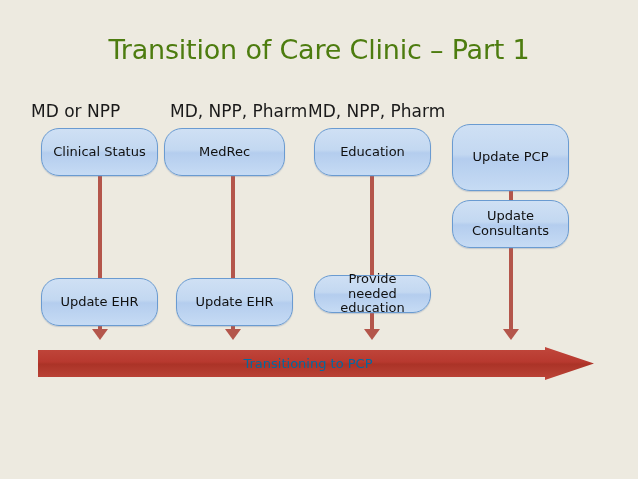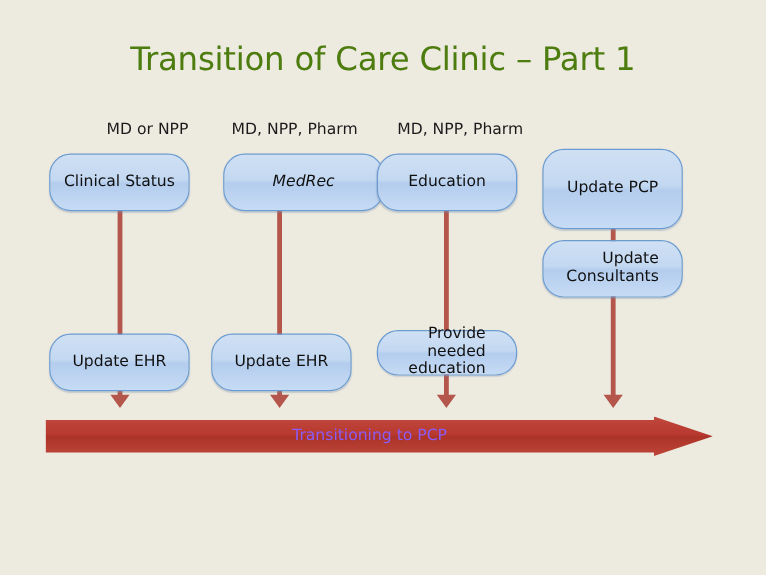--- a/index.html
+++ b/index.html
@@ -30,22 +30,22 @@
     font-size: 27px;
     font-weight: 400;
     color: #4d7c0f;
     letter-spacing: -0.2px;
     white-space: nowrap;
   }
 
   
   .role-label {
     position: absolute;
-    text-align: right;
-    font-size: 13px;
+    text-align: left;
+    font-size: 17px;
     color: #1a1a1a;
     white-space: nowrap;
   }
 
   
   .pbox {
     position: absolute;
     box-sizing: border-box;
     border: 1px solid #6a9bd1;
     border-radius: 18px;
@@ -58,21 +58,20 @@
     color: #101010;
     line-height: 1.15;
     z-index: 3;
     box-shadow: 0 1px 1px rgba(120,140,170,0.35);
   }
   .pbox .lines {
     display: block;
   }
   .pbox .lines span {
     display: block;
-    text-align: right;
   }
 
   
   .vline {
     position: absolute;
     width: 4px;
     background: #b4564b;
     z-index: 1;
   }
   .arrowhead {
@@ -96,21 +95,21 @@
   }
   #banner-text {
     position: absolute;
     left: 38px;
     top: 347px;
     width: 540px;
     height: 33px;
     display: flex;
     align-items: center;
     justify-content: center;
-    color: #8b5cf6;
+    color: #0369a1;
     font-size: 13px;
     z-index: 5;
     pointer-events: none;
   }
 </style>
 </head>
 <body>
 
 <div id="slide">
 
@@ -127,21 +126,21 @@
 
   <div class="pbox" style="left:41px; top:278px; width:117px; height:48px;">
     <span class="lines">Update EHR</span>
   </div>
 
   <div class="role-label" style="left:170px; top:101px; width:128px;">MD, NPP, Pharm</div>
 
   <div class="vline" style="left:231px; top:160px; height:174px;"></div>
   <div class="arrowhead" style="left:225px; top:329px;"></div>
 
-  <div class="pbox" style="left:186px; top:128px; width:134px; height:48px;font-style:italic;">
+  <div class="pbox" style="left:164px; top:128px; width:121px; height:48px;">
     <span class="lines">MedRec</span>
   </div>
 
   <div class="pbox" style="left:176px; top:278px; width:117px; height:48px;">
     <span class="lines">Update EHR</span>
   </div>
 
   <div class="role-label" style="left:308px; top:101px; width:128px;">MD, NPP, Pharm</div>
 
   <div class="vline" style="left:370px; top:160px; height:174px;"></div>

